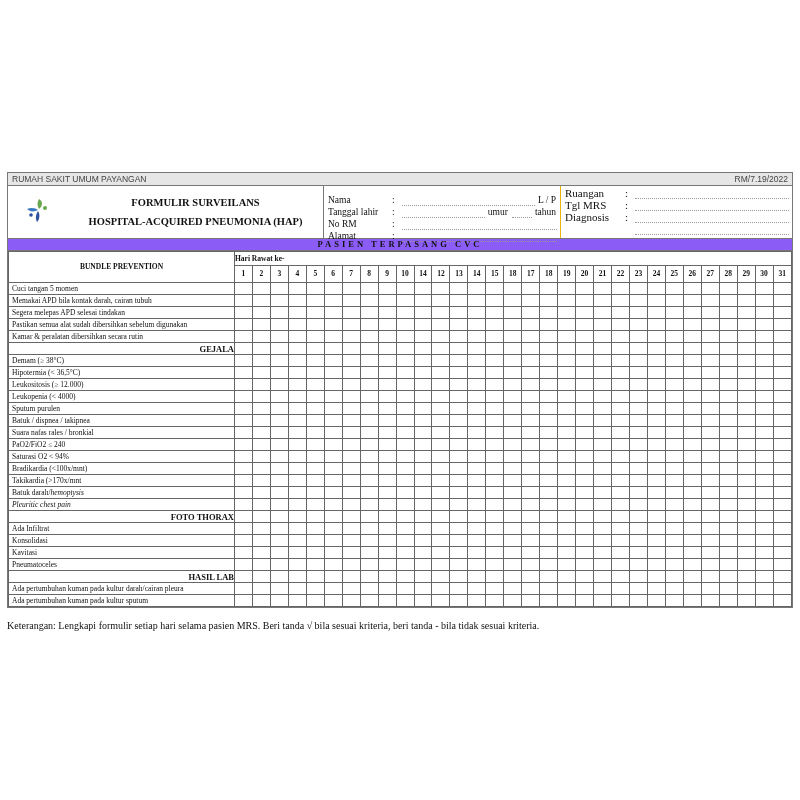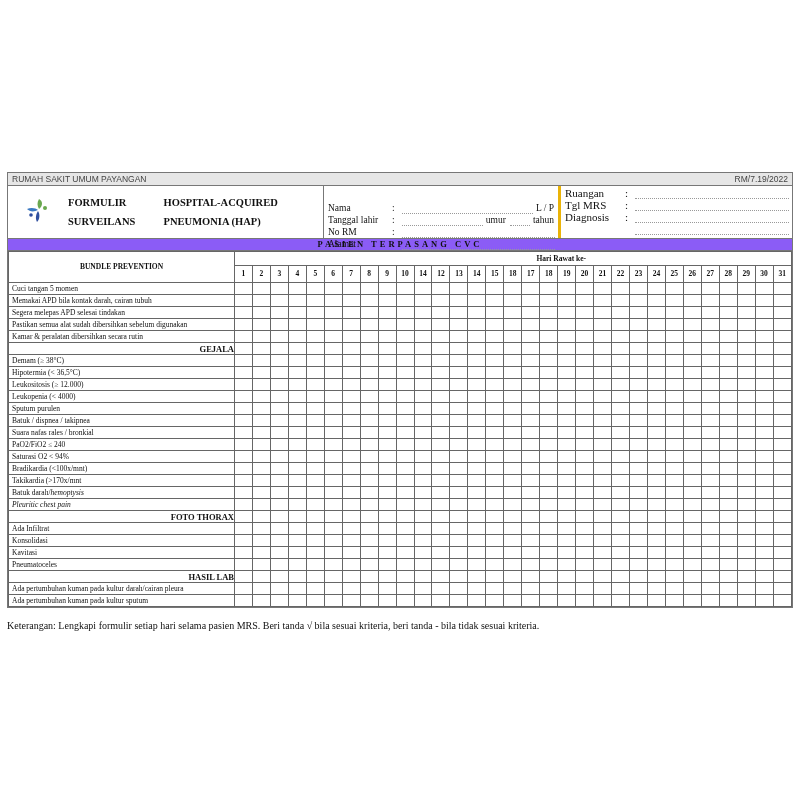--- a/index.html
+++ b/index.html
@@ -1,36 +1,36 @@
 <!DOCTYPE html>
 <html><head>
 <meta charset="utf-8">
 <style>
   html, body { margin: 0; padding: 0; background: #ffffff; }
   body { width: 800px; height: 800px; position: relative; overflow: hidden; font-family: "Liberation Serif", serif; color: #111; }
   .form { position: absolute; left: 7px; top: 172px; width: 786px; border: 1px solid #777; box-sizing: border-box; }
   .topbar { height: 12px; background: #e6e6e6; border-bottom: 1px solid #777; display: flex; justify-content: space-between; align-items: center; padding: 0 4px; font-family: "Liberation Sans", sans-serif; font-size: 8.5px; color: #444; }
   .head { height: 52px; display: flex; border-bottom: 1px solid #777; }
   .logo-cell { width: 60px; display: flex; align-items: center; justify-content: center; }
-  .title-cell { width: 255px; display: flex; justify-content: center; align-items: center; font-weight: bold; font-size: 10.5px; line-height: 19px; border-right: 1px solid #777; }
-  .info-cell { width: 237px; border-right: 3px solid #eab308; font-size: 9.5px; padding: 16px 0 0 4px; box-sizing: border-box; }
+  .title-cell { width: 255px; display: flex; flex-direction: column; justify-content: center; align-items: center; font-weight: bold; font-size: 10.5px; line-height: 19px; border-right: 1px solid #777; }
+  .info-cell { width: 237px; border-right: 1px solid #eab308; font-size: 9.5px; padding: 8px 0 0 4px; box-sizing: border-box; }
   .info-cell2 { flex: 1; font-size: 11px; padding: 1px 0 0 4px; box-sizing: border-box; }
   .info-row { display: flex; height: 12px; line-height: 12px; align-items: flex-end; }
   .info-row .lbl { width: 64px; }
   .info-row .colon { width: 10px; }
   .info-row .dots { flex: 1; border-bottom: 1px dotted #999; height: 8px; margin-right: 3px; }
   .info-row .dots.short { flex: 0 0 20px; }
   .info-row .suffix { margin-right: 4px; }
   .info-cell2 .lbl { width: 60px; }
   .banner { height: 11px; background: #8b5cf6; border-bottom: 1px solid #777; text-align: center; font-weight: bold; font-size: 8.5px; letter-spacing: 3px; line-height: 11px; font-family: "Liberation Serif", serif; }
   table.grid { border-collapse: collapse; width: 100%; table-layout: fixed; }
   table.grid td, table.grid th { border: 1px solid #666; padding: 0; height: 11px; font-size: 7.5px; line-height: 10px; }
   table.grid col.label-col { width: 226px; }
   .hdr-bundle { text-align: center; font-weight: bold; font-size: 8.5px; }
-  .hdr-hari { text-align: right; font-weight: bold; font-size: 7.5px; padding-right: 205px !important; height: 13px !important; }
+  .hdr-hari { text-align: left; font-weight: bold; font-size: 7.5px; padding-right: 205px !important; height: 13px !important; }
   .daynum { text-align: center; font-weight: bold; font-size: 6.5px; height: 16px !important; }
   .row-label { padding-left: 3px !important; white-space: nowrap; overflow: hidden; }
   .row-label.italic { font-style: italic; }
   .section-row td.section { text-align: right; font-weight: bold; font-size: 8.5px; }
   .note { position: absolute; left: 7px; top: 620px; font-size: 10px; font-family: "Liberation Serif", serif; white-space: nowrap; }
 </style>
 </head>
 <body>
 
 <div class="form">

